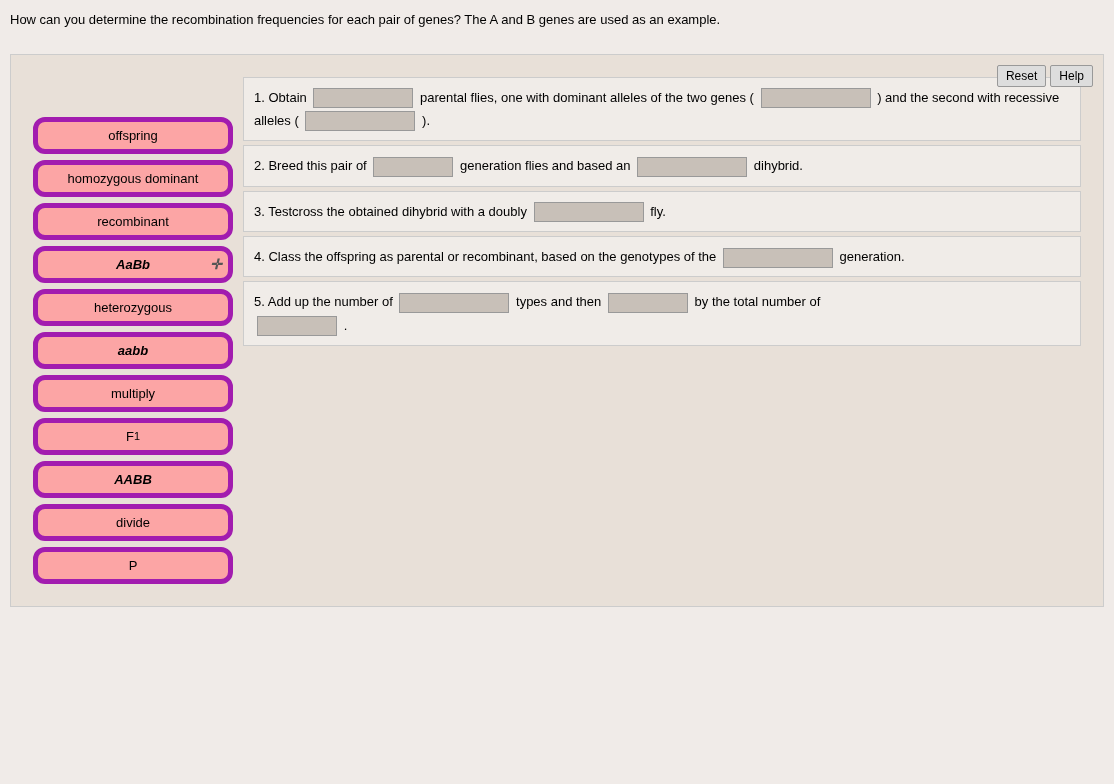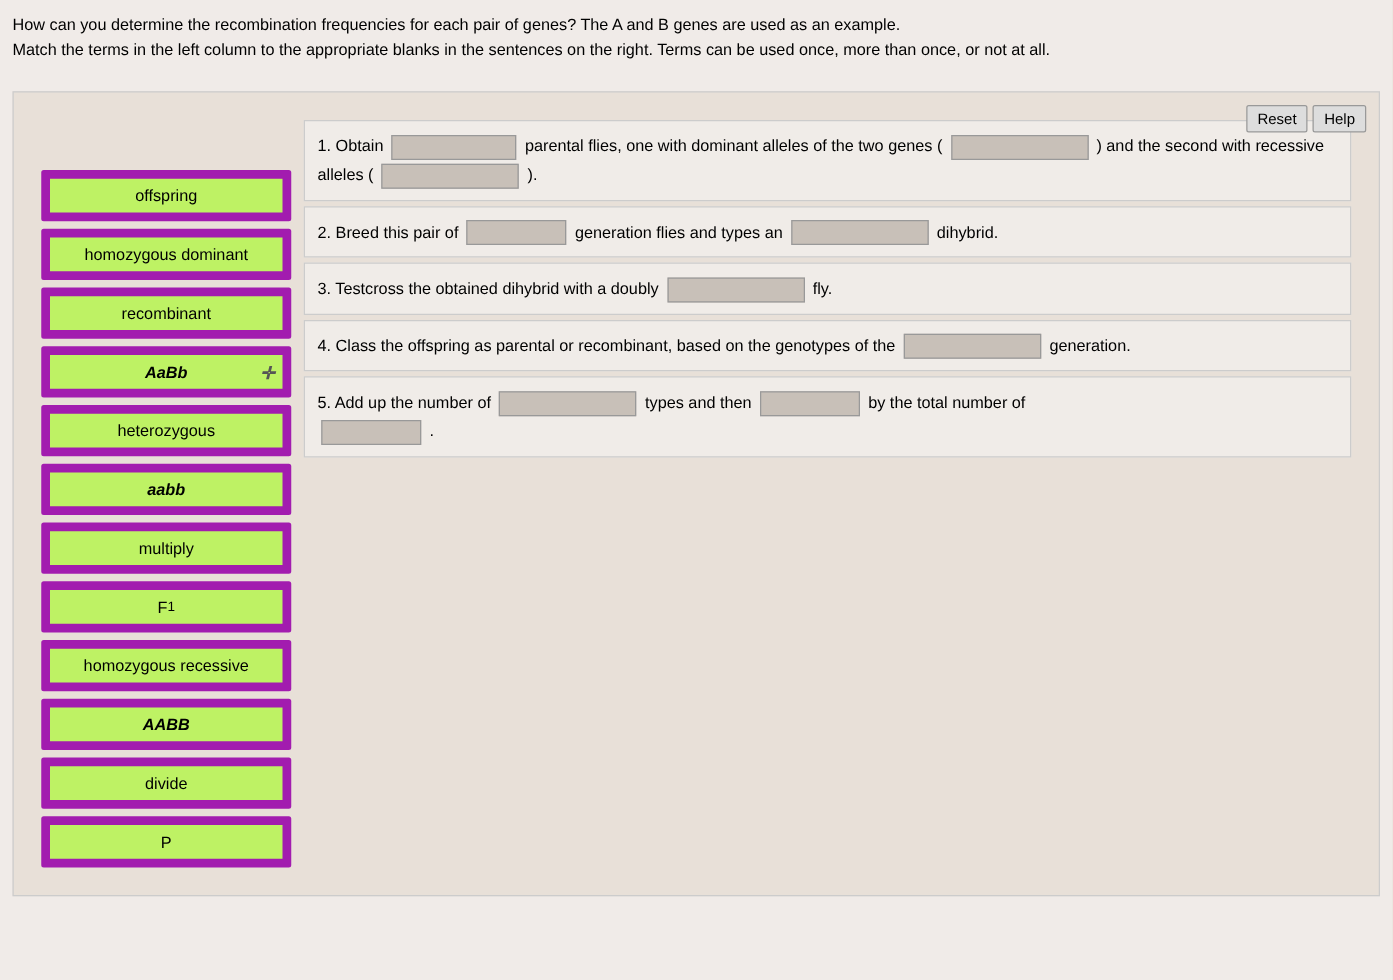--- a/index.html
+++ b/index.html
@@ -43,29 +43,29 @@
     }
     .left-column {
       display: flex;
       flex-direction: column;
       gap: 6px;
       width: 200px;
       flex-shrink: 0;
       margin-top: 40px;
     }
     .term-item {
-      background: #bef264;
-      border: 7px solid #a21caf;
+      background: #fca5a5;
+      border: 5px solid #a21caf;
       padding: 6px 10px;
       text-align: center;
       font-size: 13px;
       font-weight: normal;
       color: #000;
       cursor: grab;
-      border-radius: 2px;
+      border-radius: 12px;
       min-height: 28px;
       display: flex;
       align-items: center;
       justify-content: center;
     }
     .right-column {
       flex: 1;
       display: flex;
       flex-direction: column;
       gap: 4px;
@@ -91,21 +91,20 @@
     }
     .blank-medium {
       width: 110px;
     }
   </style>
 </head>
 <body>
 
 <div class="instructions">
   <div>How can you determine the recombination frequencies for each pair of genes? The A and B genes are used as an example.</div>
-  <div>Match the terms in the left column to the appropriate blanks in the sentences on the right. Terms can be used once, more than once, or not at all.</div>
 </div>
 
 <div class="main-container">
 
   <div class="button-bar">
     <button class="btn-small">Reset</button>
     <button class="btn-small">Help</button>
   </div>
 
   <div class="left-column">
@@ -115,21 +114,20 @@
     <div class="term-item" style="font-style:italic; font-weight:bold; position:relative;">
       <em><b>AaBb</b></em>
       <span style="position:absolute; right:6px; top:50%; transform:translateY(-50%); font-size:14px; color:#555;">✛</span>
     </div>
     <div class="term-item">heterozygous</div>
     <div class="term-item" style="font-style:italic; font-weight:bold;">
         <em><b>aabb</b></em>
       </div>
     <div class="term-item">multiply</div>
     <div class="term-item">F<sub>1</sub></div>
-    <div class="term-item">homozygous recessive</div>
     <div class="term-item" style="font-style:italic; font-weight:bold;">
         <em><b>AABB</b></em>
       </div>
     <div class="term-item">divide</div>
     <div class="term-item">P</div>
   </div>
 
   <div class="right-column">
 
     <div class="question-box">
@@ -138,21 +136,21 @@
       <span> parental flies, one with dominant alleles of the two genes (</span>
       <span class="blank blank-medium"></span>
       <span>) and the second with recessive alleles (</span>
       <span class="blank blank-medium"></span>
       <span>).</span>
     </div>
 
     <div class="question-box">
       <span>2. Breed this pair of </span>
       <span class="blank blank-small"></span>
-      <span> generation flies and types an </span>
+      <span> generation flies and based an </span>
       <span class="blank blank-medium"></span>
       <span> dihybrid.</span>
     </div>
 
     <div class="question-box">
       <span>3. Testcross the obtained dihybrid with a doubly </span>
       <span class="blank blank-medium"></span>
       <span> fly.</span>
     </div>
 

